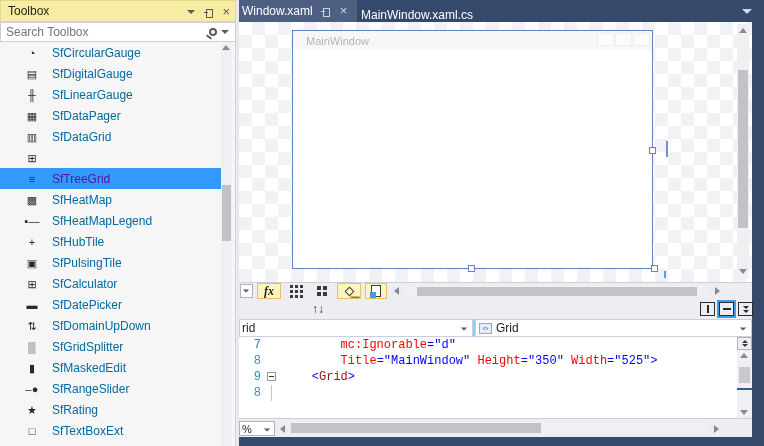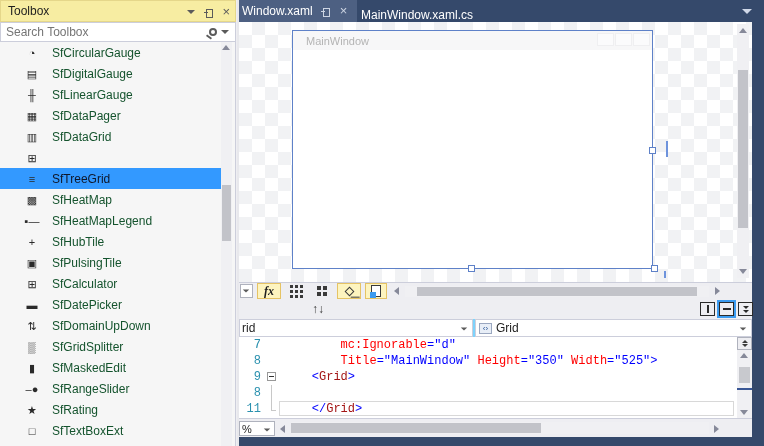--- a/index.html
+++ b/index.html
@@ -20,23 +20,23 @@
 
   .tb-search { position:absolute; left:0; top:22px; width:236px; height:20px; background:#FFFFFF; border:1px solid #CCCEDB; display:flex; align-items:center; }
   .tb-search input { border:0; outline:0; flex:1; height:16px; font-family:"Liberation Sans",sans-serif; font-size:12px; color:#6D6D6D; padding-left:5px; background:transparent; }
   .mag { width:8px; height:8px; border:2px solid #5B5B5B; border-radius:50%; position:relative; margin-right:4px; }
   .mag::after { content:""; position:absolute; left:-5px; top:6px; width:6px; height:2px; background:#5B5B5B; transform:rotate(35deg); }
   .tb-search .tri-down { margin-right:6px; }
 
   #toolbox-list { position:absolute; left:0; top:42px; width:222px; height:404px; overflow:hidden; }
   .tb-row { position:relative; height:21px; display:flex; align-items:center; }
   .tb-row .tb-ic { position:absolute; left:24px; width:16px; text-align:center; font-size:11px; color:#2A2A2A; line-height:16px; }
-  .tb-row .tb-lab { position:absolute; left:52px; white-space:nowrap; color:#14532d; }
+  .tb-row .tb-lab { position:absolute; left:52px; white-space:nowrap; color:#0369a1; }
   .tb-row.sel { background:#3399FF; }
-  .tb-row.sel .tb-lab { color:#0f172a; }
+  .tb-row.sel .tb-lab { color:#4c1d95; }
 
   .tb-scroll { position:absolute; right:3px; top:42px; width:11px; height:404px; background:#F0F0F3; }
   .sb-arrow-up { width:0;height:0;border-left:4px solid transparent;border-right:4px solid transparent;border-bottom:5px solid #868999; position:absolute; left:1px; }
   .sb-arrow-dn { width:0;height:0;border-left:4px solid transparent;border-right:4px solid transparent;border-top:5px solid #868999; position:absolute; left:1px; }
   .sb-arrow-l { width:0;height:0;border-top:4px solid transparent;border-bottom:4px solid transparent;border-right:5px solid #868999; }
   .sb-arrow-r { width:0;height:0;border-top:4px solid transparent;border-bottom:4px solid transparent;border-left:5px solid #868999; }
   .tb-thumb { position:absolute; left:1px; top:143px; width:9px; height:56px; background:#C2C3C9; }
 
   
   #vsplit { position:absolute; left:237px; top:0; width:2px; height:446px; background:#E8E8EC; }
@@ -346,21 +346,20 @@
         <span class="tri-down"></span>
       </div>
     </div>
 
     <div id="editor">
       <div id="code-lines">
           <div class="cl"><span class="num">7</span><span class="fold"></span><span class="codetxt"><span class="tk-p">        </span><span class="tk-a">mc:Ignorable</span><span class="tk-d">=</span><span class="tk-v">"d"</span></span></div>
           <div class="cl"><span class="num">8</span><span class="fold"></span><span class="codetxt"><span class="tk-p">        </span><span class="tk-a">Title</span><span class="tk-d">=</span><span class="tk-v">"MainWindow"</span><span class="tk-p"> </span><span class="tk-a">Height</span><span class="tk-d">=</span><span class="tk-v">"350"</span><span class="tk-p"> </span><span class="tk-a">Width</span><span class="tk-d">=</span><span class="tk-v">"525"</span><span class="tk-d">&gt;</span></span></div>
           <div class="cl"><span class="num">9</span><span class="fold"><span class="fold-box"></span></span><span class="codetxt"><span class="tk-p">    </span><span class="tk-d">&lt;</span><span class="tk-t">Grid</span><span class="tk-d">&gt;</span></span></div>
           <div class="cl"><span class="num">8</span><span class="fold fold-line"></span><span class="codetxt"></span></div>
-          <div class="cl cur"><span class="codetxt-bg"></span><span class="num">11</span><span class="fold fold-end"></span><span class="codetxt"><span class="tk-p">    </span><span class="tk-d">&lt;/</span><span class="tk-t">Grid</span><span class="tk-d">&gt;</span></span></div>
         </div>
       <div id="editor-vscroll">
         <span id="split-handle">
             <span class="mini-up"></span>
             <span class="mini-dn"></span>
           </span>
         <span class="sb-arrow-up" style="top:16px; left:3px;"></span>
         <span id="ed-thumb"></span>
         <span id="ed-caret-mark"></span>
         <span class="sb-arrow-dn" style="bottom:3px; left:3px; position:absolute;"></span>

